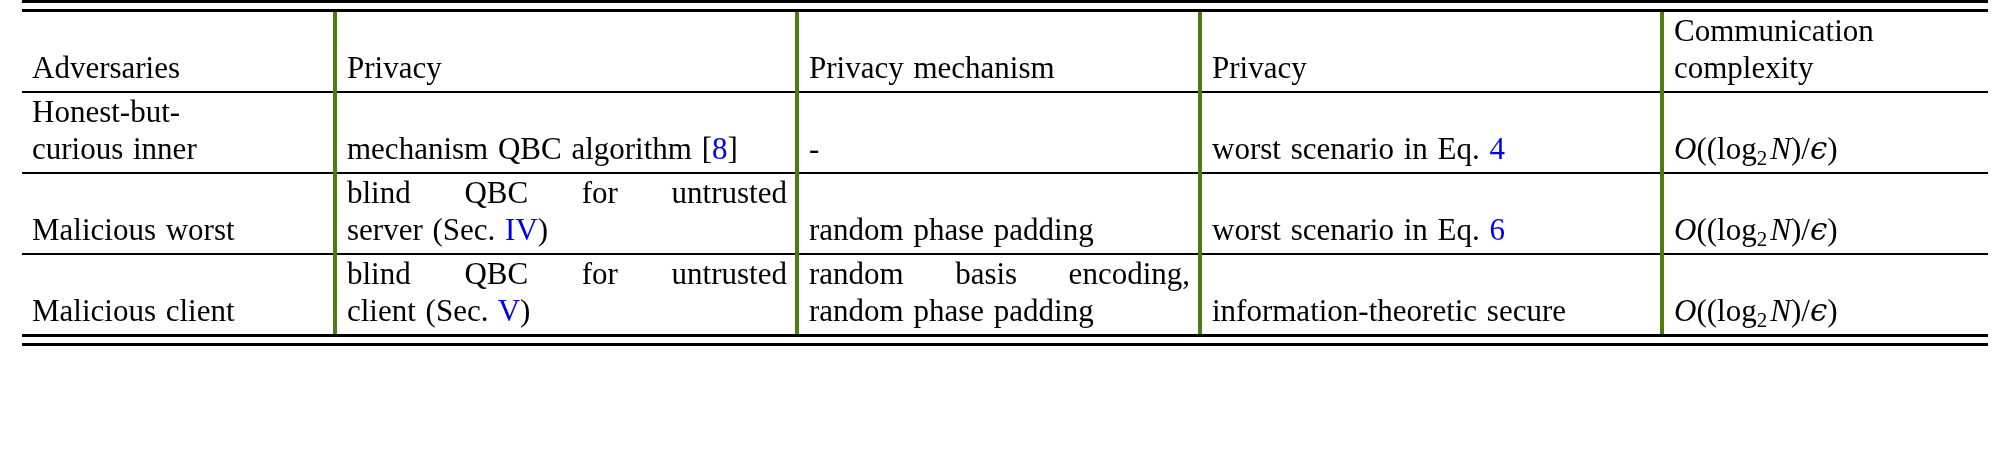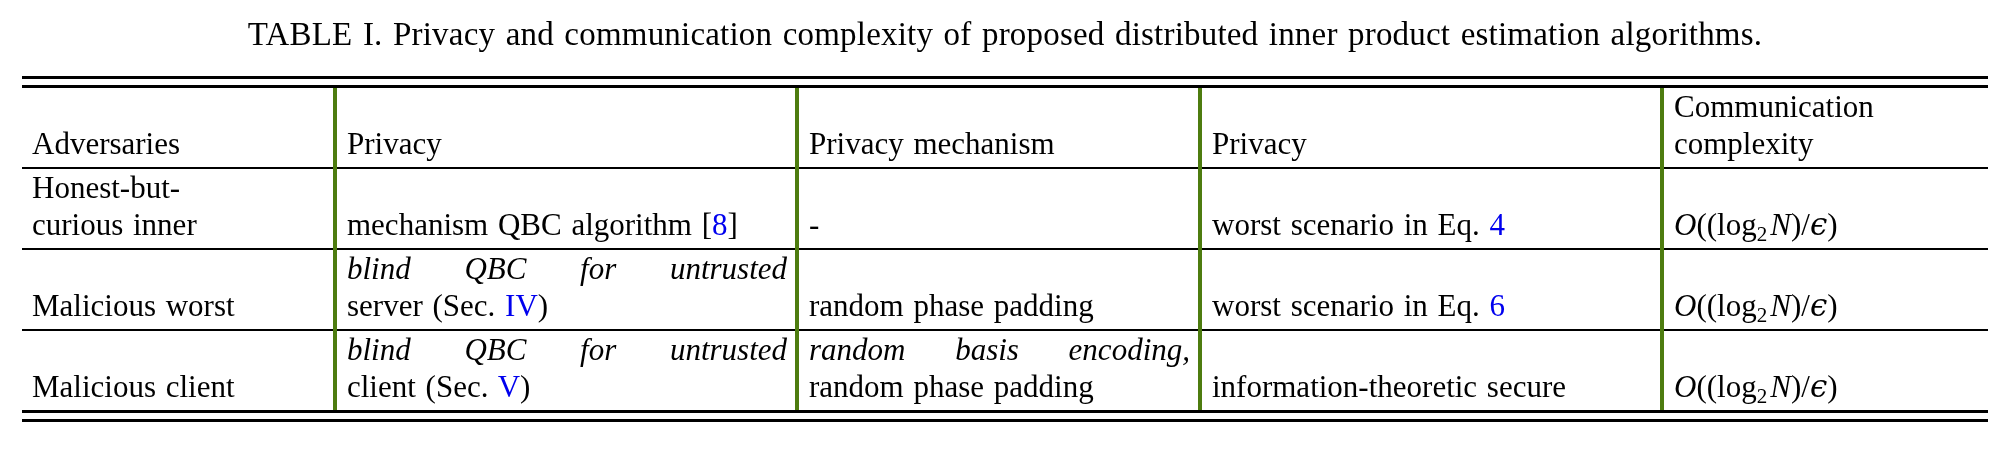--- a/index.html
+++ b/index.html
@@ -39,33 +39,32 @@
     padding:0 8px 5px 10px;
     box-sizing:border-box;
     overflow:hidden;
   }
   th:nth-child(n+2),td:nth-child(n+2){border-left:4px solid #4d7c0f;margin-left:44px;}
   tr.hline{border-bottom:2px solid #000;}
   tr.header-row{height:80px;}
   tr.row-0{height:72px;}
   tr.row-1{height:78px;}
   tr.row-2{height:80px;}
-  .jl{text-align:justify;text-align-last:justify;font-style:italic;}
+  .jl{text-align:justify;text-align-last:justify;}
   .ref{color:var(--link,#0000EE);}
   .mi{font-style:italic;font-family:"Liberation Serif","DejaVu Serif",serif;}
   .meps{font-style:italic;font-family:"DejaVu Serif",serif;}
   .mn{margin-left:0.10em;}
   sub{font-size:0.68em;line-height:0;vertical-align:-0.28em;}
 </style>
 </head>
 <body>
 
 <div class="page">
 
-  <div class="caption">TABLE I. Privacy and communication complexity of proposed distributed inner product estimation algorithms.</div>
 
   <div class="rules">
     <div class="rule"></div>
     <div class="rule-gap"></div>
     <div class="rule"></div>
   </div>
 
   <table>
     <colgroup>
       <col style="width:313px">

